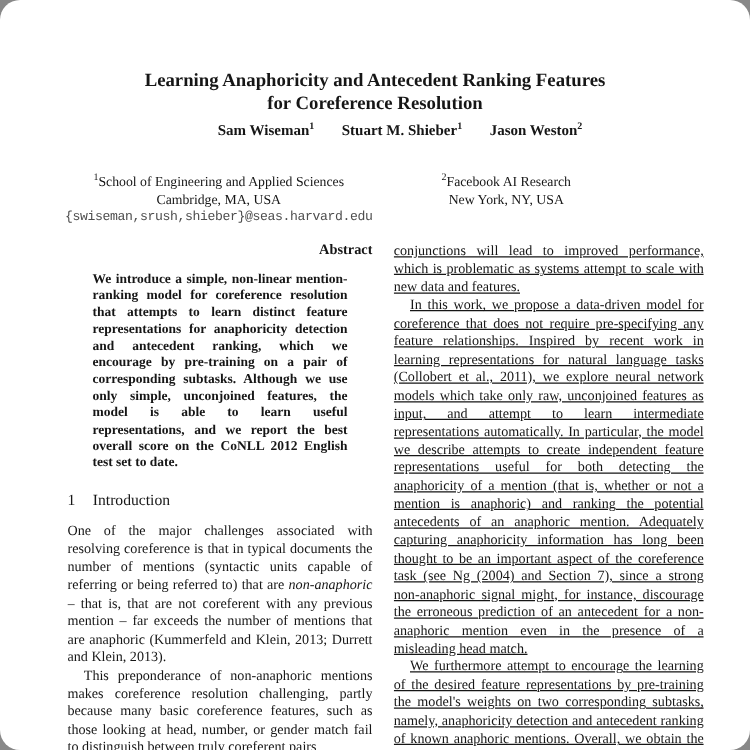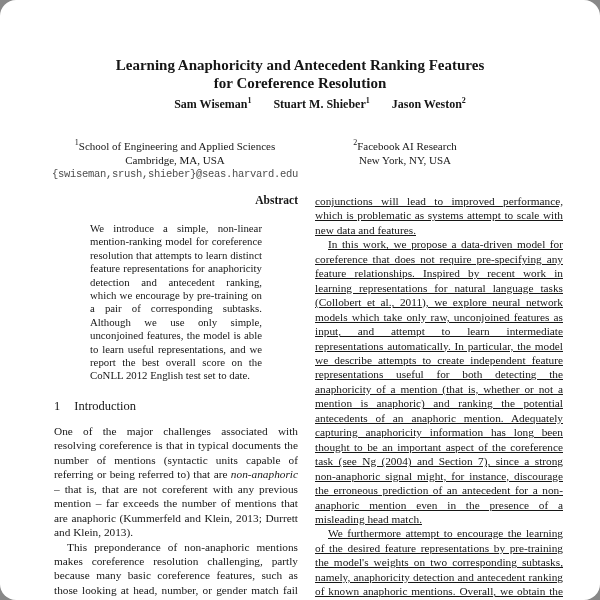--- a/index.html
+++ b/index.html
@@ -25,22 +25,22 @@
   .affil-right{left:312px;width:186px;}
   .email{
     font-family:"Liberation Mono", monospace;
     font-size:10.5px;color:#4d4d4d;letter-spacing:-0.3px;white-space:nowrap;
   }
   .col{position:absolute;top:194px;height:406px;overflow:hidden;}
   .col-left{left:54px;width:244px;}
   .col-right{left:315px;width:248px;text-decoration:underline;}
   .abs-head{text-align:right;font-weight:bold;font-size:11.5px;margin:0 0 11px 0;}
   .abs-body{
-    margin:16px;padding:0 20px;text-align:justify;
-    font-size:10.8px;line-height:13.4px;
+    margin:0;padding:0 20px;text-align:justify;
+    font-size:10.8px;line-height:13.4px;font-weight:bold;
   }
   .sec-head{font-weight:normal;font-size:12.5px;margin:15px 0 10px 0;}
   .sec-head .num{margin-right:14px;}
   p.body{margin:0;text-align:justify;font-size:11.3px;line-height:14.45px;}
   p.body.indent{text-indent:13px;}
   .it{font-style:italic;}
 </style>
 </head>
 <body>
 

